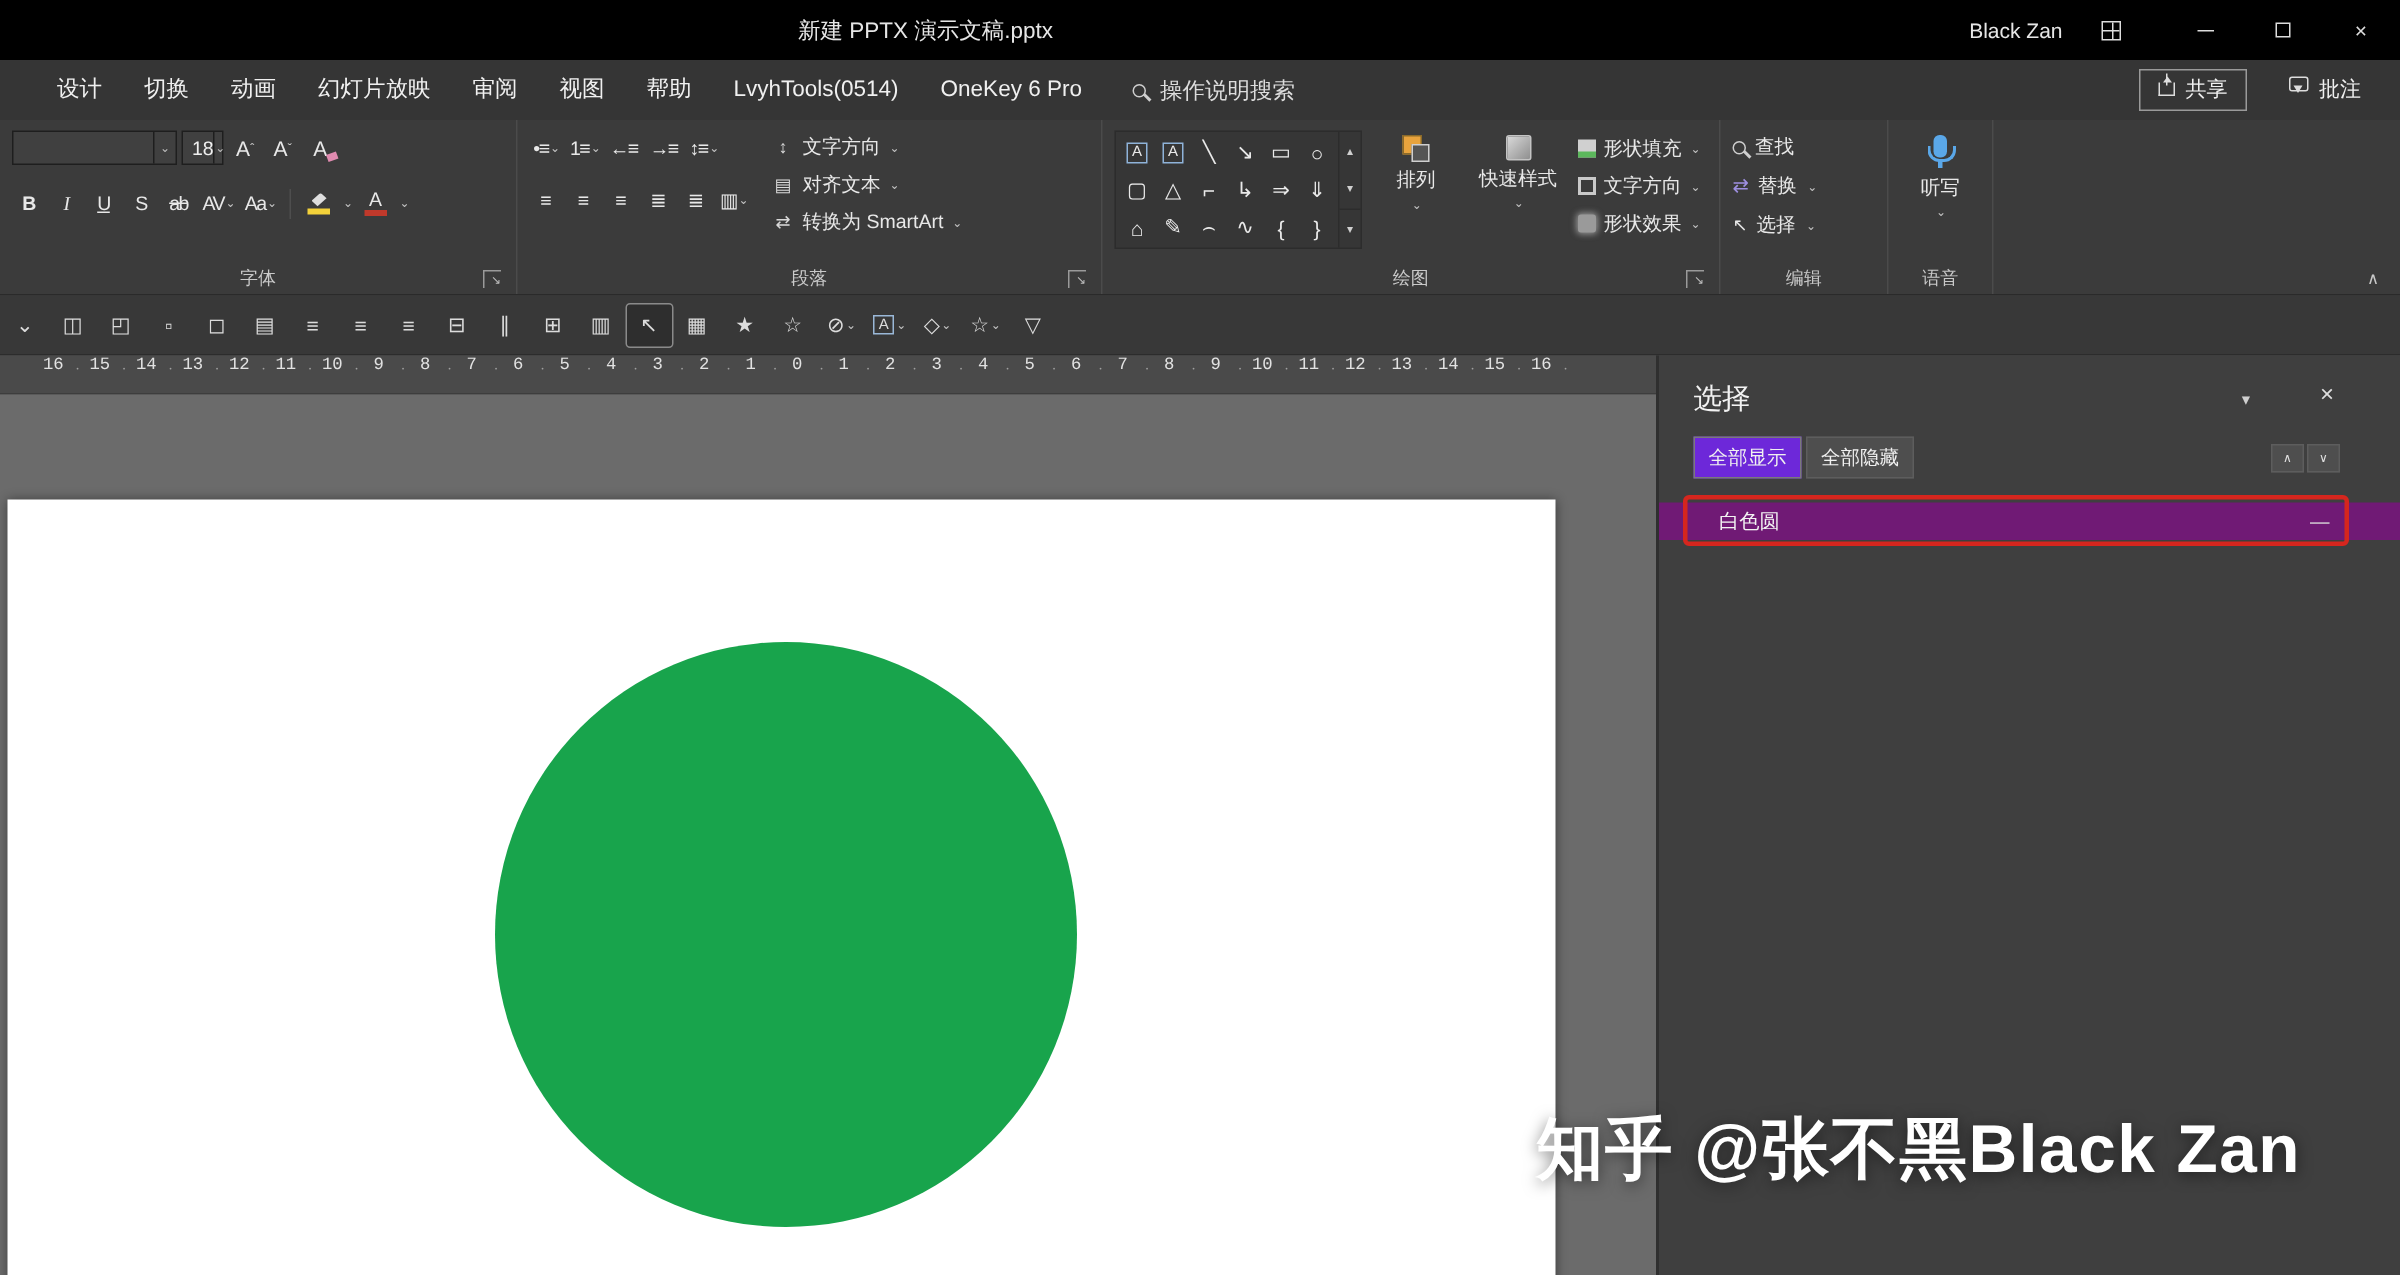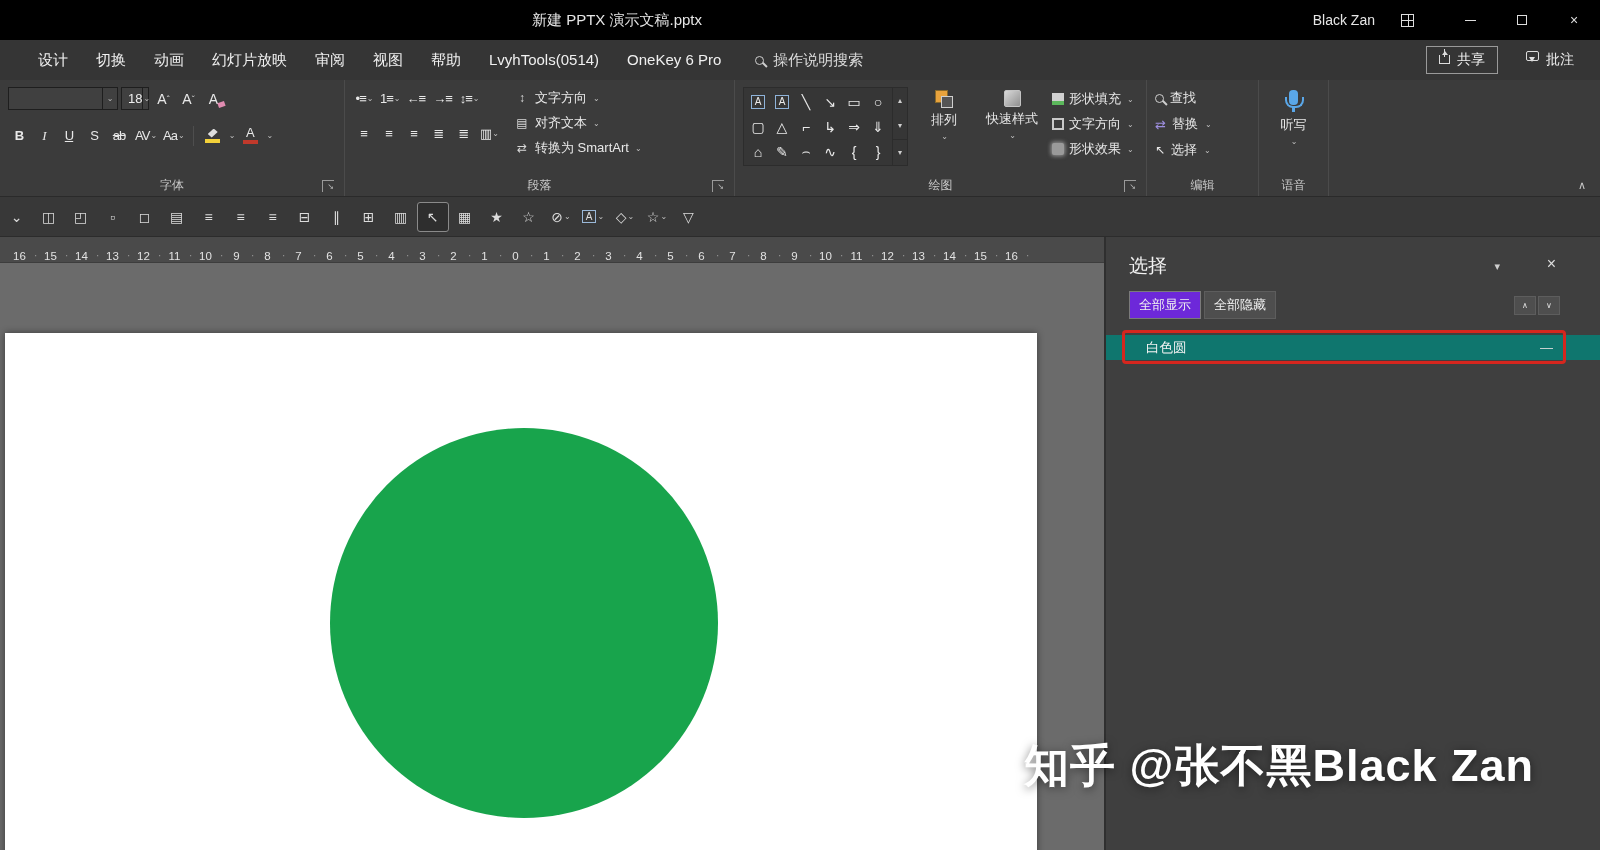--- a/index.html
+++ b/index.html
@@ -95,42 +95,42 @@
 
   
   .qat { height:40px; background:#383838; border-bottom:1px solid #2c2c2c; display:flex; align-items:center; padding-left:2px; }
   .qicon { min-width:30px; height:28px; display:flex; align-items:center; justify-content:center; font-size:14px; color:#dcdcdc; margin-right:2px; border-radius:2px; }
   .qicon > span[data-state="boxed"] { border:1px solid #9ab8d8; font-size:10px; padding:0 3px; }
   .qicon[data-state="pressed"] { background:#2e2e2e; outline:1px solid #8a8a8a; }
 
   
   .workspace { display:flex; height:613px; }
   .canvas-col { width:1104px; display:flex; flex-direction:column; }
-  .ruler { height:26px; background:#4a4a4a; display:flex; align-items:flex-end; padding-left:4px; overflow:hidden; border-bottom:1px solid #3d3d3d; }
+  .ruler { height:26px; background:#4a4a4a; display:flex; align-items:flex-start; padding-left:20px; overflow:hidden; border-bottom:1px solid #3d3d3d;font-family:Liberation Mono, monospace; }
   .rnum { width:31px; text-align:center; font-size:11.5px; color:#e2e2e2; position:relative; flex:0 0 31px; }
   .rnum::after { content:'‧'; position:absolute; right:-2px; top:1px; color:#9f9f9f; font-size:9px; }
   .canvas { flex:1; position:relative; background:#6b6b6b; overflow:hidden; }
   .slide { position:absolute; left:5px; top:70px; width:1032px; bottom:-20px; background:#ffffff; box-shadow:0 0 7px rgba(0,0,0,.45); }
   .circle { position:absolute; left:325px; top:95px; width:388px; height:390px; border-radius:50%; }
 
   .divider { width:2px; background:#2f2f2f; }
 
   
   .pane { flex:1; background:#3f3f3f; position:relative; }
   .pane-header { display:flex; align-items:center; padding:16px 46px 10px 23px; font-size:19px; color:#f2f2f2; }
   .pane-caret { margin-left:auto; margin-right:54px; font-size:11px; color:#cfcfcf; }
   .pane-close { position:absolute; right:44px; top:18px; font-size:16px; color:#dfdfdf; }
   .pane-buttons { display:flex; align-items:center; padding:2px 40px 8px 23px; }
   .chip { background:#4e4e4e; border:1px solid #5d5d5d; color:#f0f0f0; font-size:13px; padding:4px 9px; margin-right:3px; }
   .chip[data-state="pressed"] { background:#6d28d9; border-color:#7a7a7a; }
   .order-btns { margin-left:auto; display:flex; }
   .order-btn { width:22px; height:19px; background:#4e4e4e; border:1px solid #5d5d5d; display:flex; align-items:center; justify-content:center; font-size:8px; color:#e0e0e0; margin-left:2px; }
   .pane-list { margin-top:8px; }
   .pane-row { height:25px; display:flex; align-items:center; padding:0 48px 0 40px; font-size:13.5px; color:#f2f2f2; position:relative; }
-  .pane-row[data-state="selected"] { background:#0f766e;text-align:right; }
+  .pane-row[data-state="selected"] { background:#701a75;text-align:right; }
   .row-vis { margin-left:auto; display:flex; align-items:center; color:#dcdcdc; }
   .vis-dash { font-size:13px; letter-spacing:-1px; }
   .annotation { display:none; position:absolute; left:16px; right:34px; top:-5px; bottom:-4px; border:3px solid; border-radius:4px; pointer-events:none; }
   .pane-row[data-ann="1"] .annotation { display:block; }
 
   
   .watermark { position:absolute; right:66px; top:736px; font-size:45px; font-weight:bold; color:#ffffff; text-shadow:0 2px 10px rgba(0,0,0,.5); z-index:99; white-space:nowrap; letter-spacing:1px; }
 </style>
 </head>
 <body>

